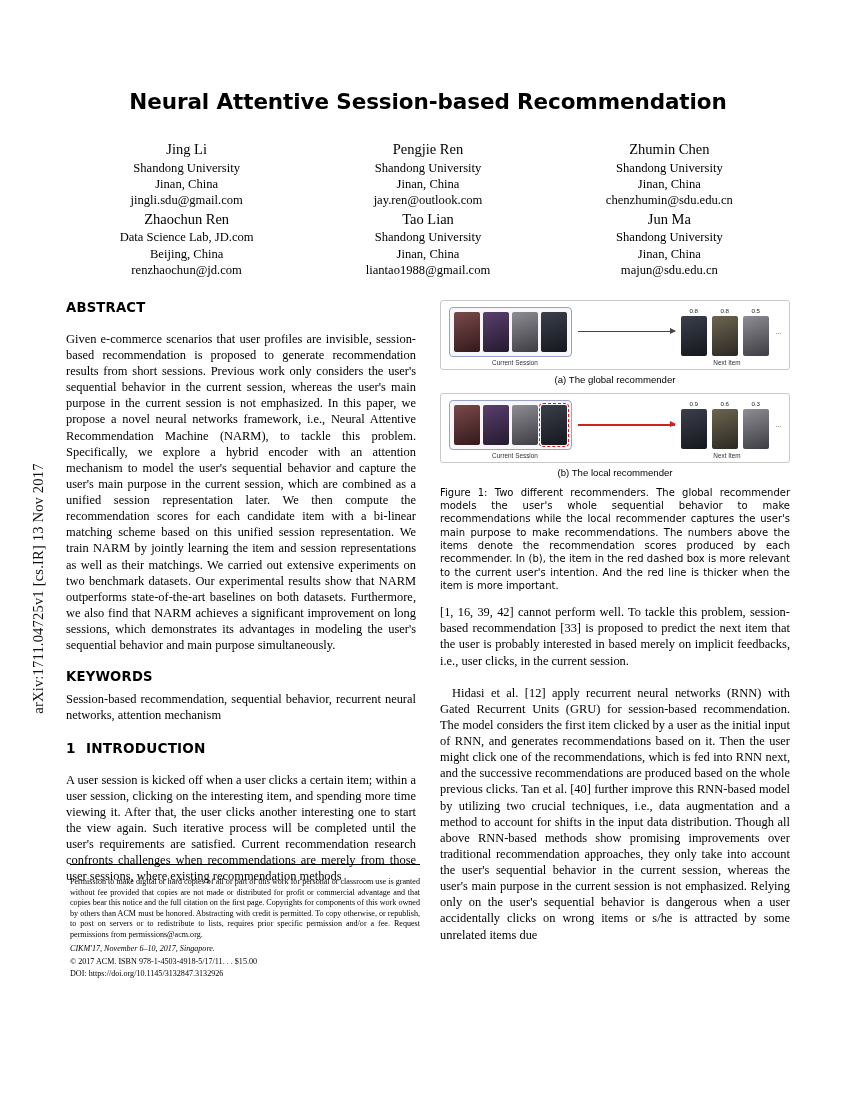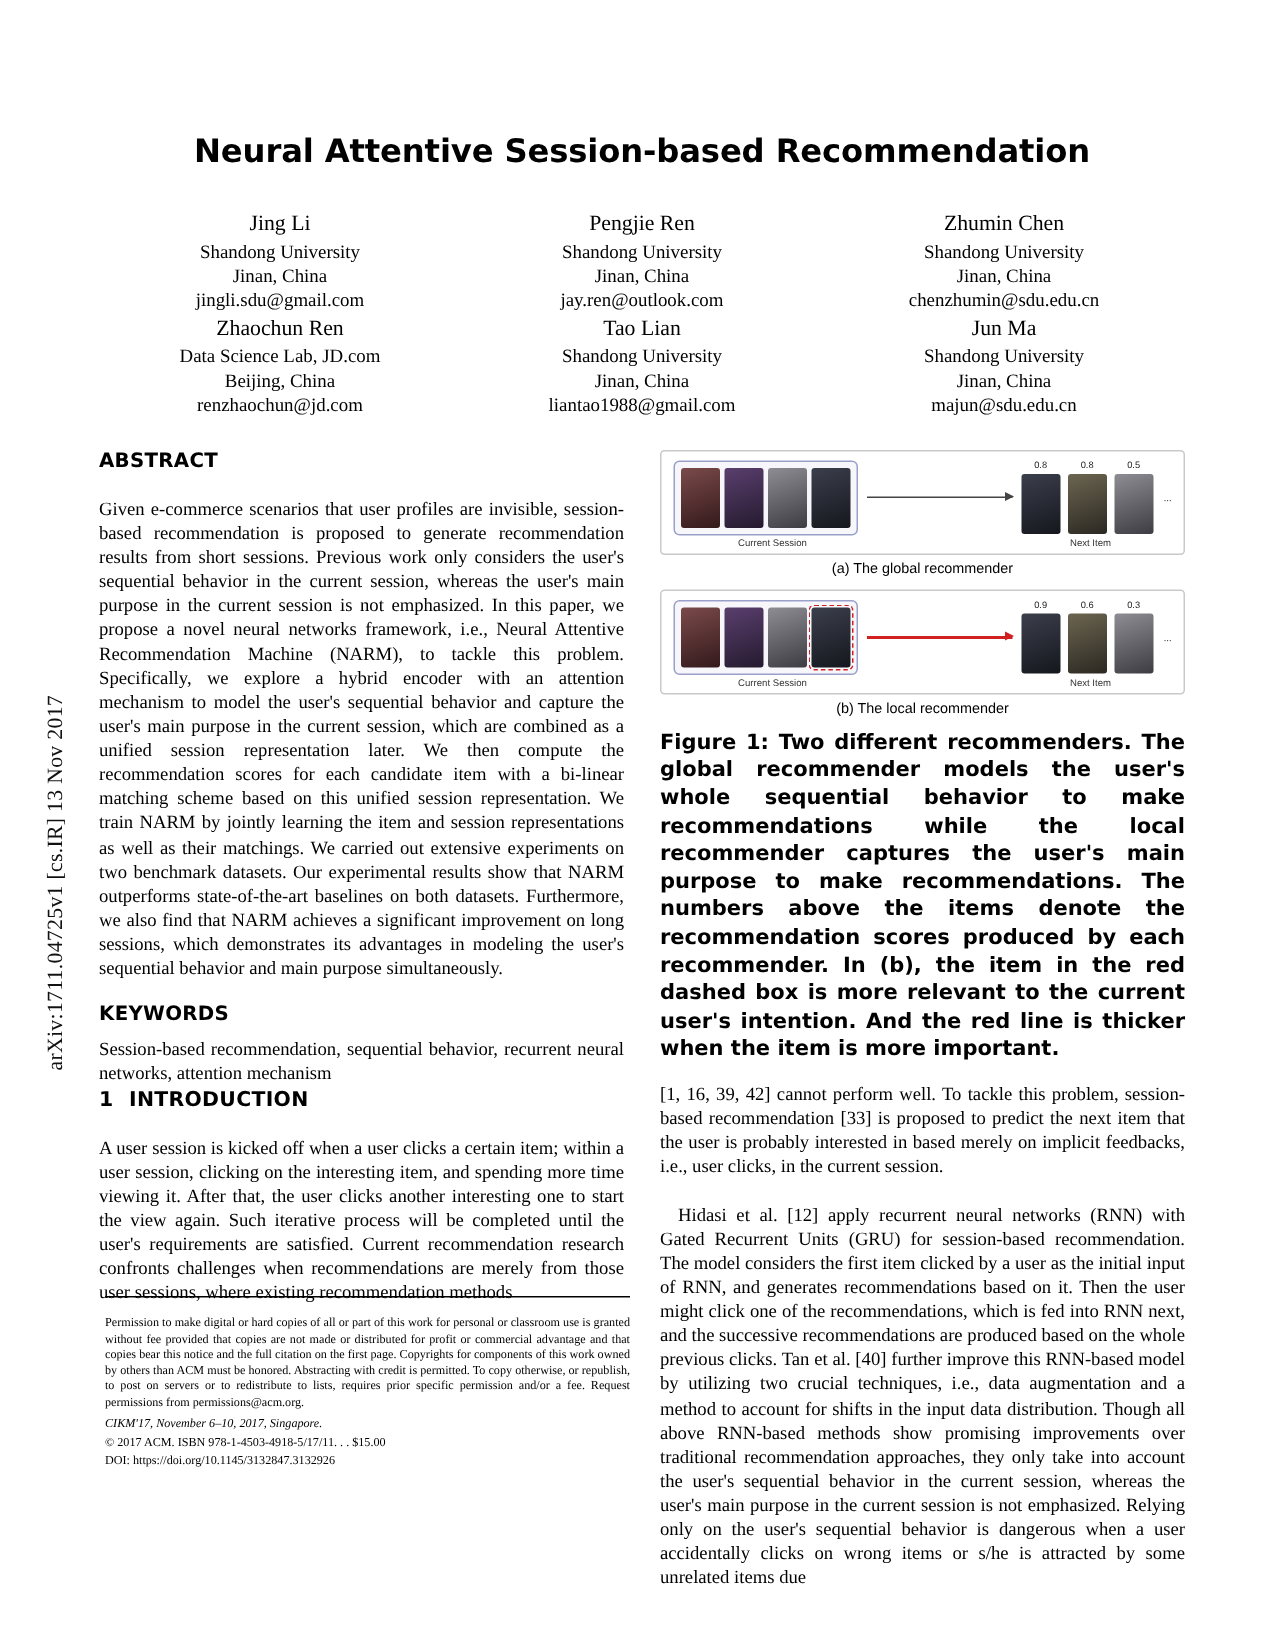--- a/index.html
+++ b/index.html
@@ -88,21 +88,21 @@
 
   h2.sec {
     font-family: "DejaVu Sans", sans-serif;
     font-weight: bold;
     font-size: 13.2px;
     margin: 0 0 7px 0;
     letter-spacing: 0.2px;
   }
   h2.sec.numbered {
     font-size: 13.6px;
-    margin-top: 1px;
+    margin-top: 16px;
   }
   h2.sec .num {
     display: inline-block;
     width: 20px;
   }
 
   p.body {
     font-size: 12.45px;
     line-height: 1.295;
     text-align: justify;
@@ -217,22 +217,22 @@
   .label-row .l { width: 120px; text-align: center; }
   .label-row .r { width: 96px; text-align: center; }
   .subcap {
     text-align: center;
     font-size: 9.6px;
     font-family: "Liberation Sans", sans-serif;
     margin: 1px 0 8px 0;
   }
   .fig-caption {
     font-family: "DejaVu Sans", sans-serif;
-    font-weight: bold;
-    font-size: 14px;
+    font-weight: normal;
+    font-size: 10px;
     line-height: 1.33;
     text-align: justify;
     margin-top: 6px;
   }
 
   
   .footer-note {
     position: absolute;
     left: 70px;
     top: 864px;

